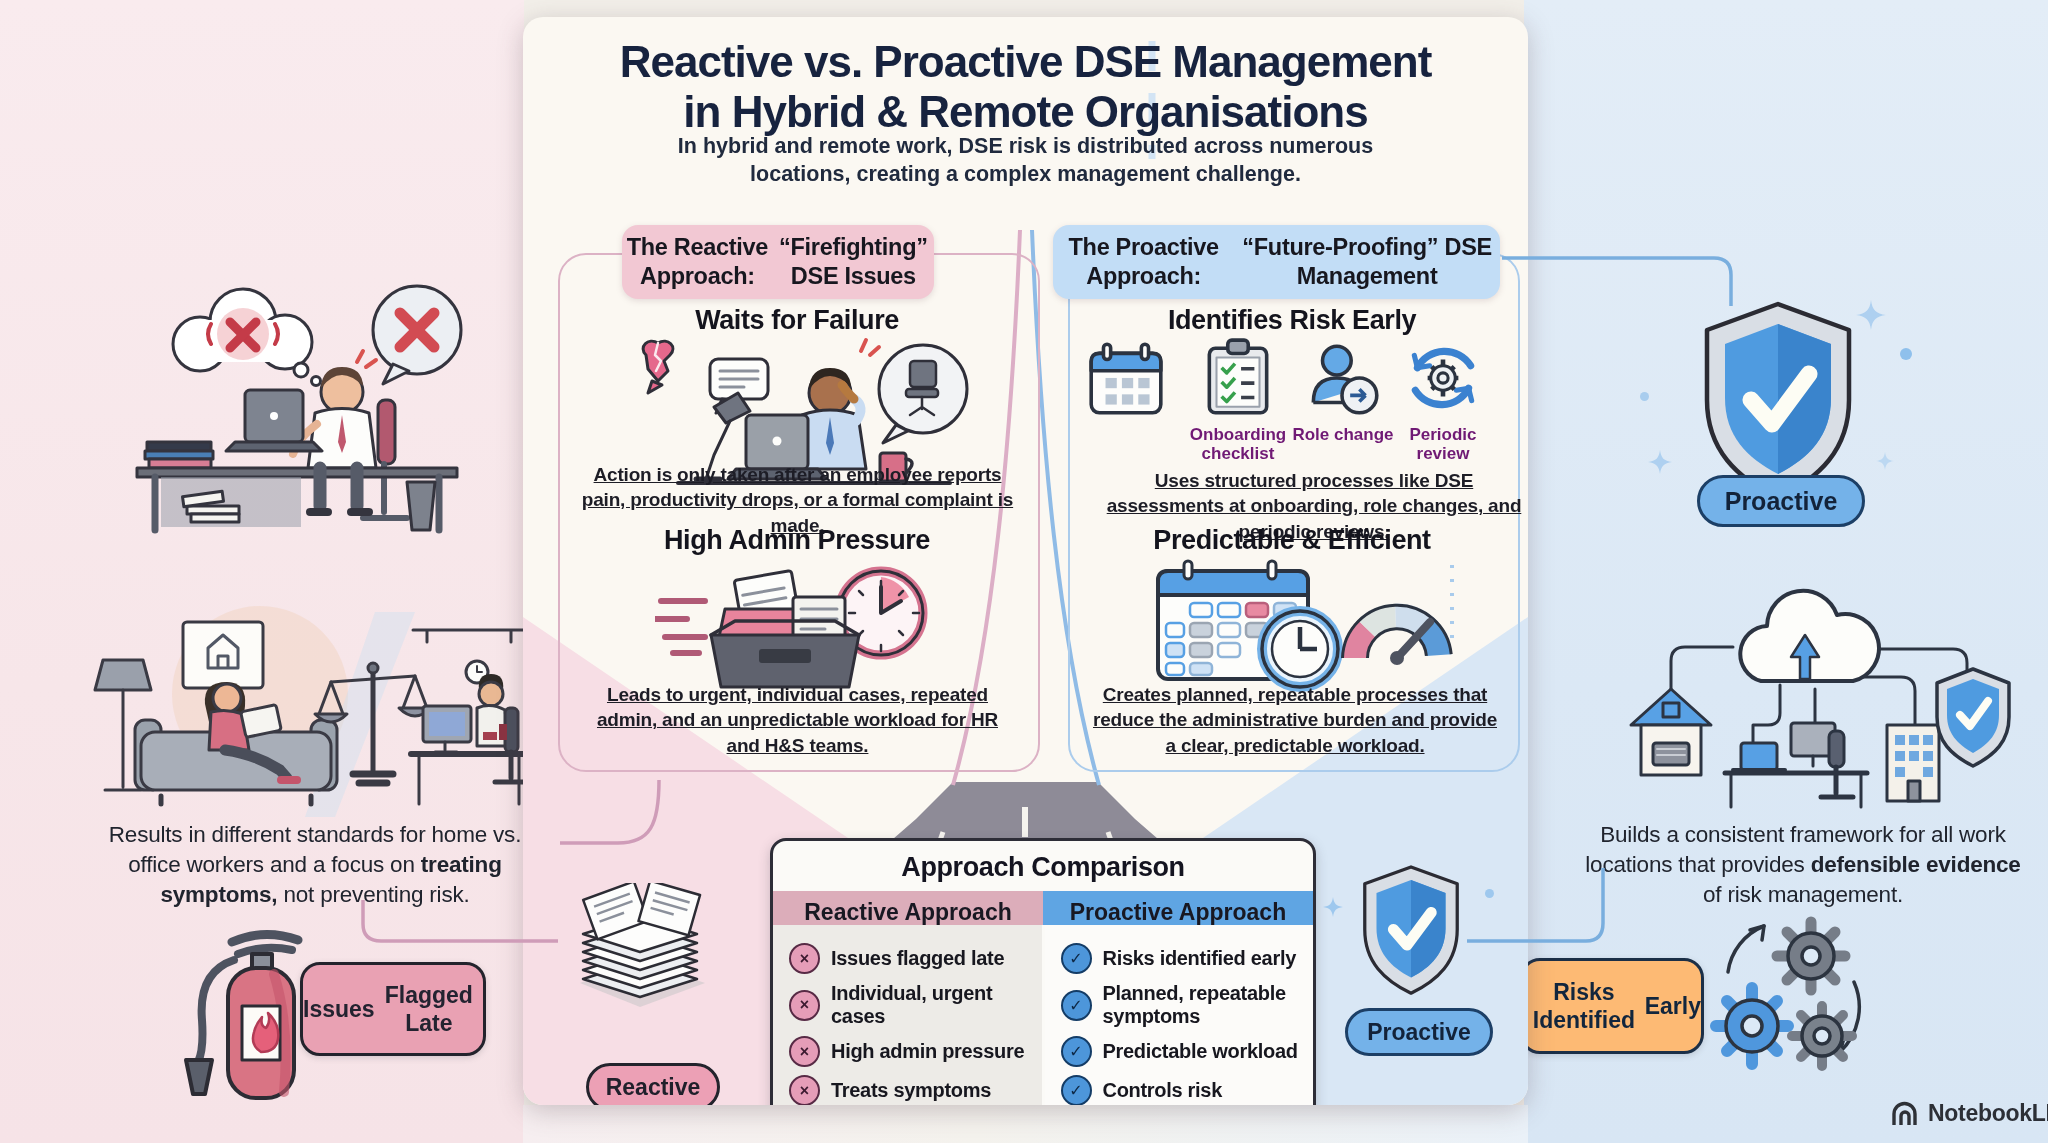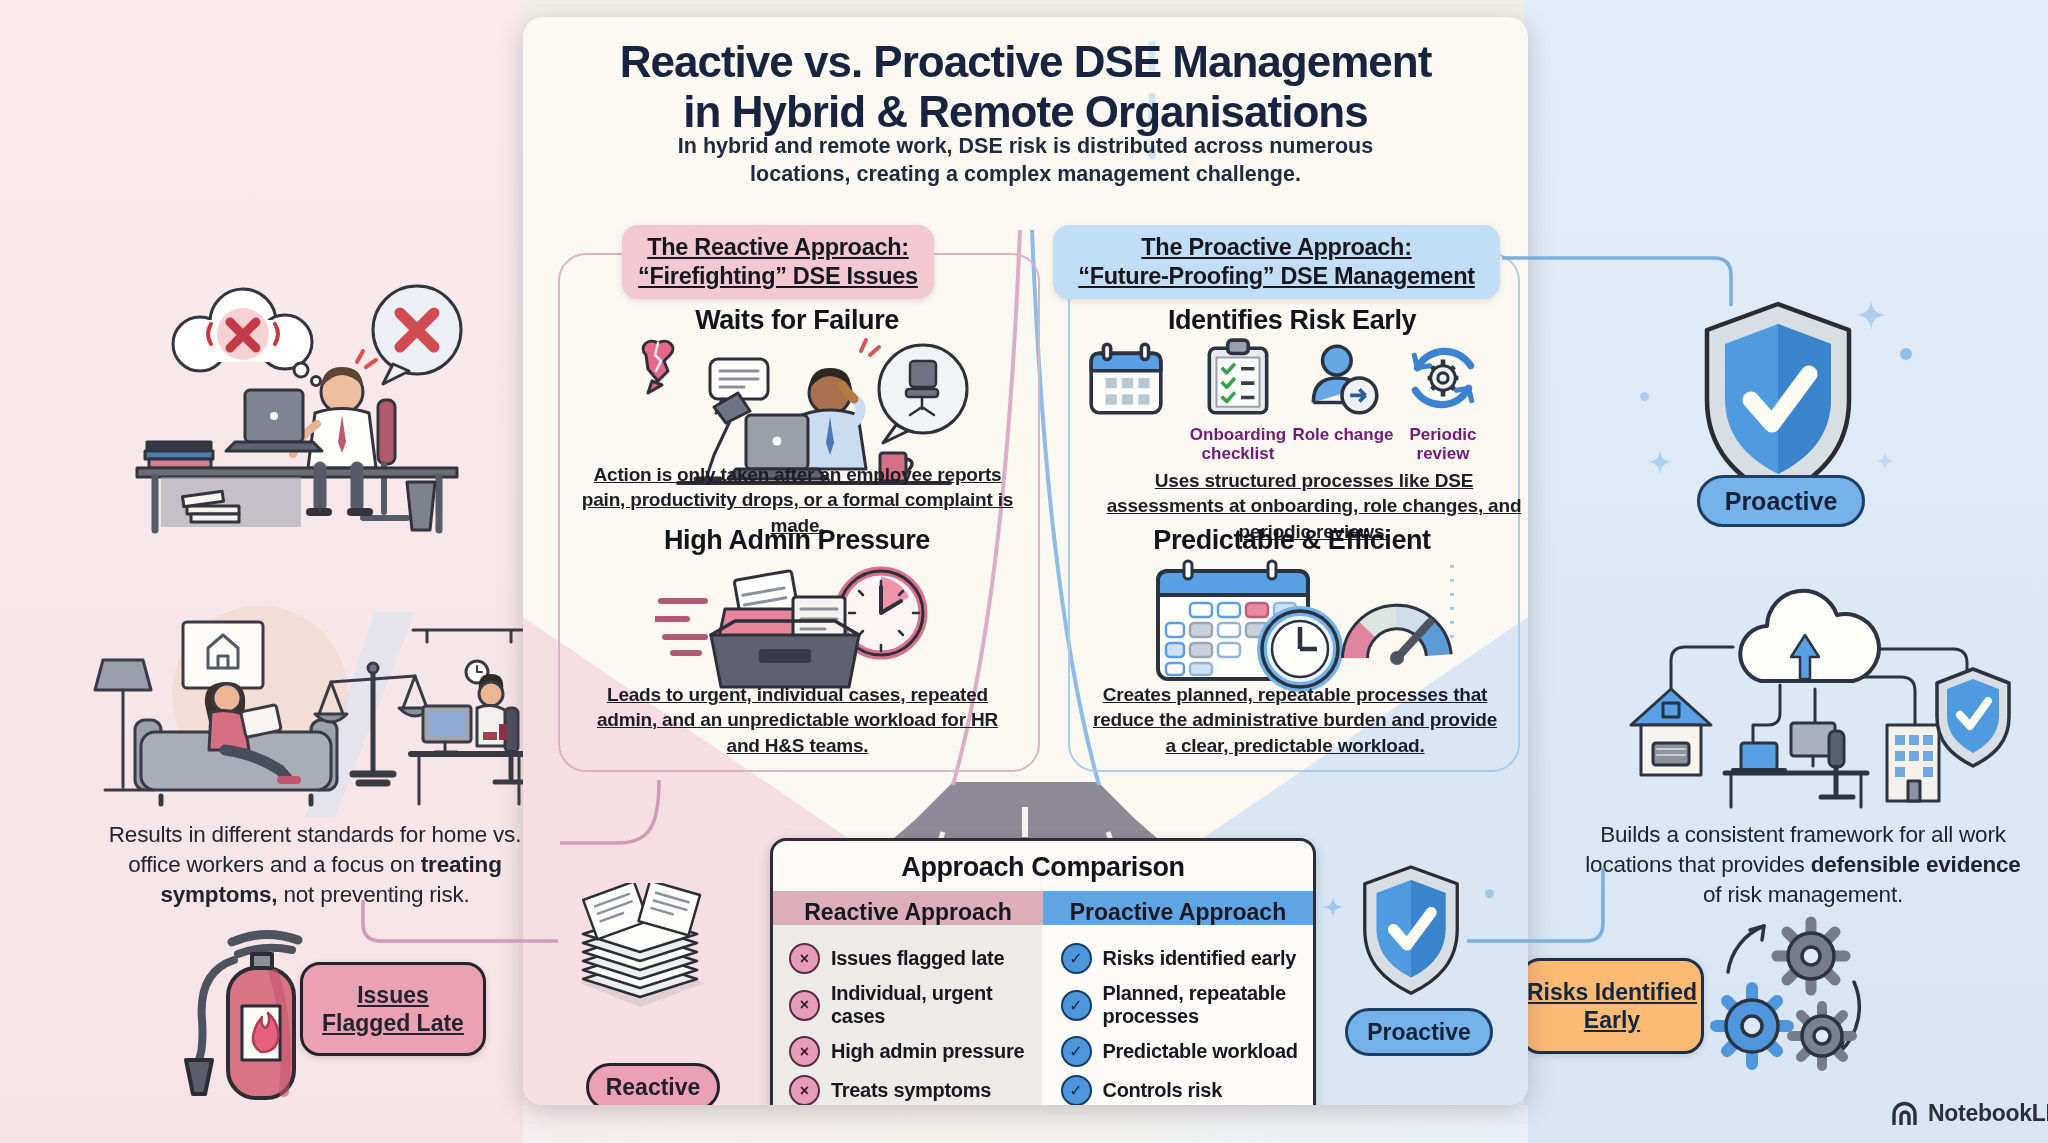--- a/index.html
+++ b/index.html
@@ -1,20 +1,20 @@
 <!DOCTYPE html>
 <html><head>
 <meta charset="utf-8">
 <style>
   html,body{margin:0;padding:0;background:#efe9e6;}
   .page{position:relative;width:2048px;height:1143px;overflow:hidden;
         font-family:"Liberation Sans","DejaVu Sans",sans-serif;background:#f2efe9;}
   .abs{position:absolute;}
   .ctr{display:flex;align-items:center;justify-content:center;text-align:center;}
-  .col{flex-direction:column;text-decoration:underline;}
+  .col{flex-direction:row;}
 
   .bg-left{left:0;top:0;width:524px;height:1143px;background:linear-gradient(180deg,#f9ebee 0%,#f7e6e9 60%,#f6e3e7 100%);}
   .bg-right{left:1524px;top:0;width:524px;height:1143px;background:linear-gradient(180deg,#e3edf7 0%,#dbe8f5 60%,#d8e6f4 100%);}
 
   .card{left:523px;top:17px;width:1005px;height:1088px;background:#fbf8f2;border-radius:20px;
         box-shadow:0 6px 26px rgba(90,70,80,.28);z-index:2;overflow:hidden;}
   .card-bg{left:0;top:0;width:1005px;height:1088px;}
   .card .abs{z-index:4;}
   .card .card-bg{z-index:1;}
 
@@ -526,21 +526,21 @@
               <span class="cmp-lbl">Treats symptoms</span>
             </div>
         </div>
         <div class="cmp-colR">
           <div class="cmp-row">
               <span class="cmp-ico ico-c">✓</span>
               <span class="cmp-lbl">Risks identified early</span>
             </div>
           <div class="cmp-row">
               <span class="cmp-ico ico-c">✓</span>
-              <span class="cmp-lbl">Planned, repeatable processes</span>
+              <span class="cmp-lbl">Planned, repeatable symptoms</span>
             </div>
           <div class="cmp-row">
               <span class="cmp-ico ico-c">✓</span>
               <span class="cmp-lbl">Predictable workload</span>
             </div>
           <div class="cmp-row">
               <span class="cmp-ico ico-c">✓</span>
               <span class="cmp-lbl">Controls risk</span>
             </div>
         </div>

